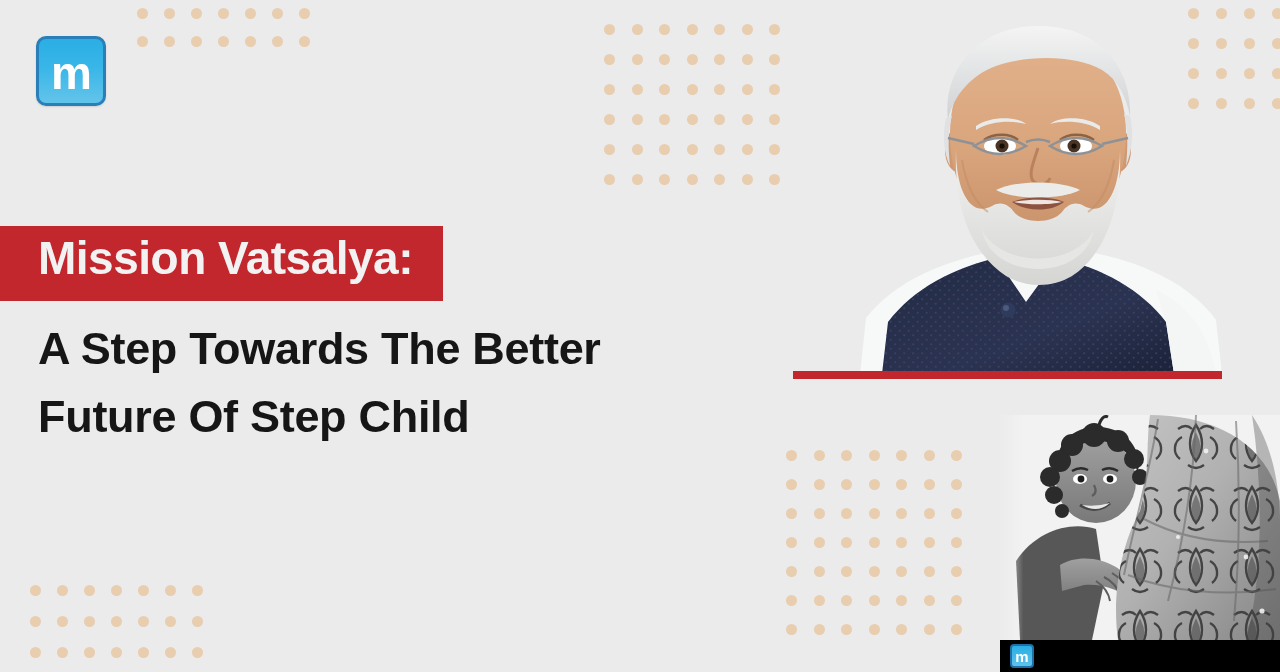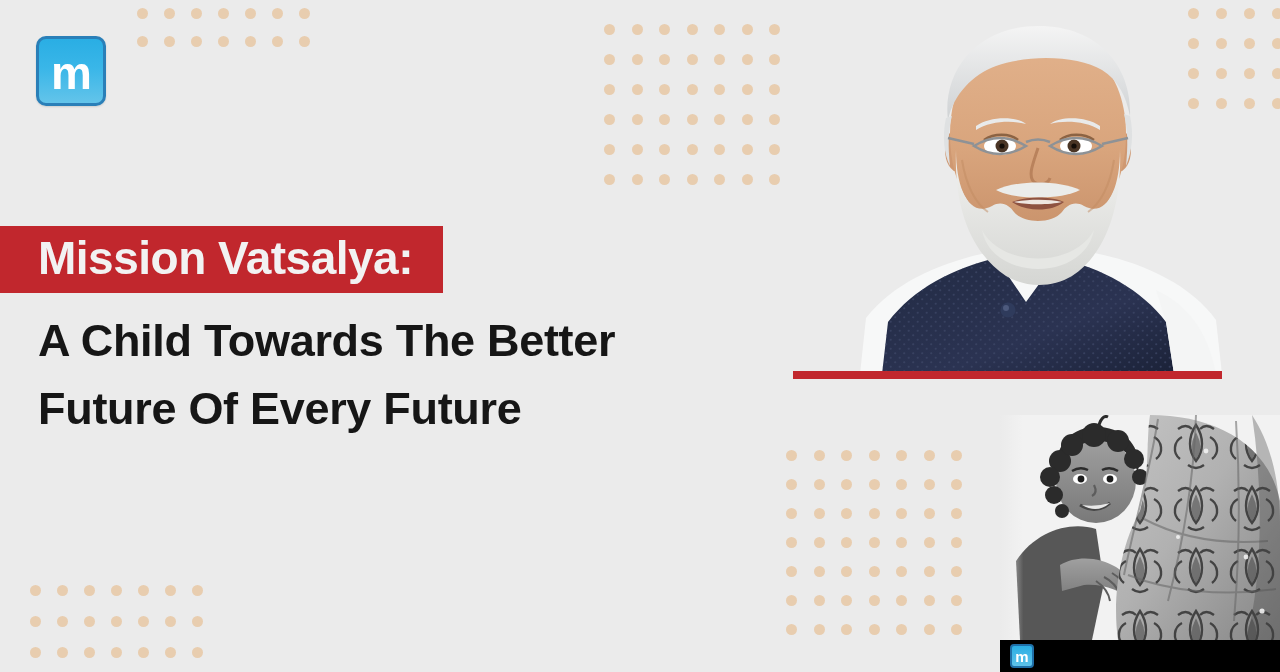--- a/index.html
+++ b/index.html
@@ -33,21 +33,21 @@
   #brand-logo span{
     color:#ffffff;font-size:46px;font-weight:700;line-height:1;
     margin-top:4px;letter-spacing:-1px;
     font-family:"Liberation Sans", sans-serif;
   }
 
   
   .headline{position:absolute;left:0;top:226px;width:760px;}
   #title-banner{
     display:inline-block;background:#c1272d;
-    padding:9px 30px 11px 38px;
+    padding:9px 30px 19px 38px;
   }
   #title-banner span{
     color:#f2f2f2;font-size:46px;font-weight:700;line-height:1.02;
     letter-spacing:-.5px;white-space:nowrap;
   }
   .subtitle{margin:14px 0 0 38px;}
   .subtitle div{
     color:#161616;font-size:45px;font-weight:700;line-height:1.52;
     letter-spacing:-.3px;white-space:nowrap;
   }
@@ -424,22 +424,22 @@
 
       <rect x="0" y="0" width="90" height="225" fill="url(#fadeleft)"></rect>
     </svg>
   </div>
 
   <div class="headline">
     <div id="title-banner">
       <span>Mission Vatsalya:</span>
     </div>
     <div class="subtitle">
-      <div>A Child Towards The Better</div>
-      <div>Future Of Every Future</div>
+      <div>A Step Towards The Better</div>
+      <div>Future Of Step Child</div>
     </div>
   </div>
 
   <div id="watermark-bar">
     <div id="watermark-logo">
       <span>m</span>
     </div>
   </div>
 
 </div>

